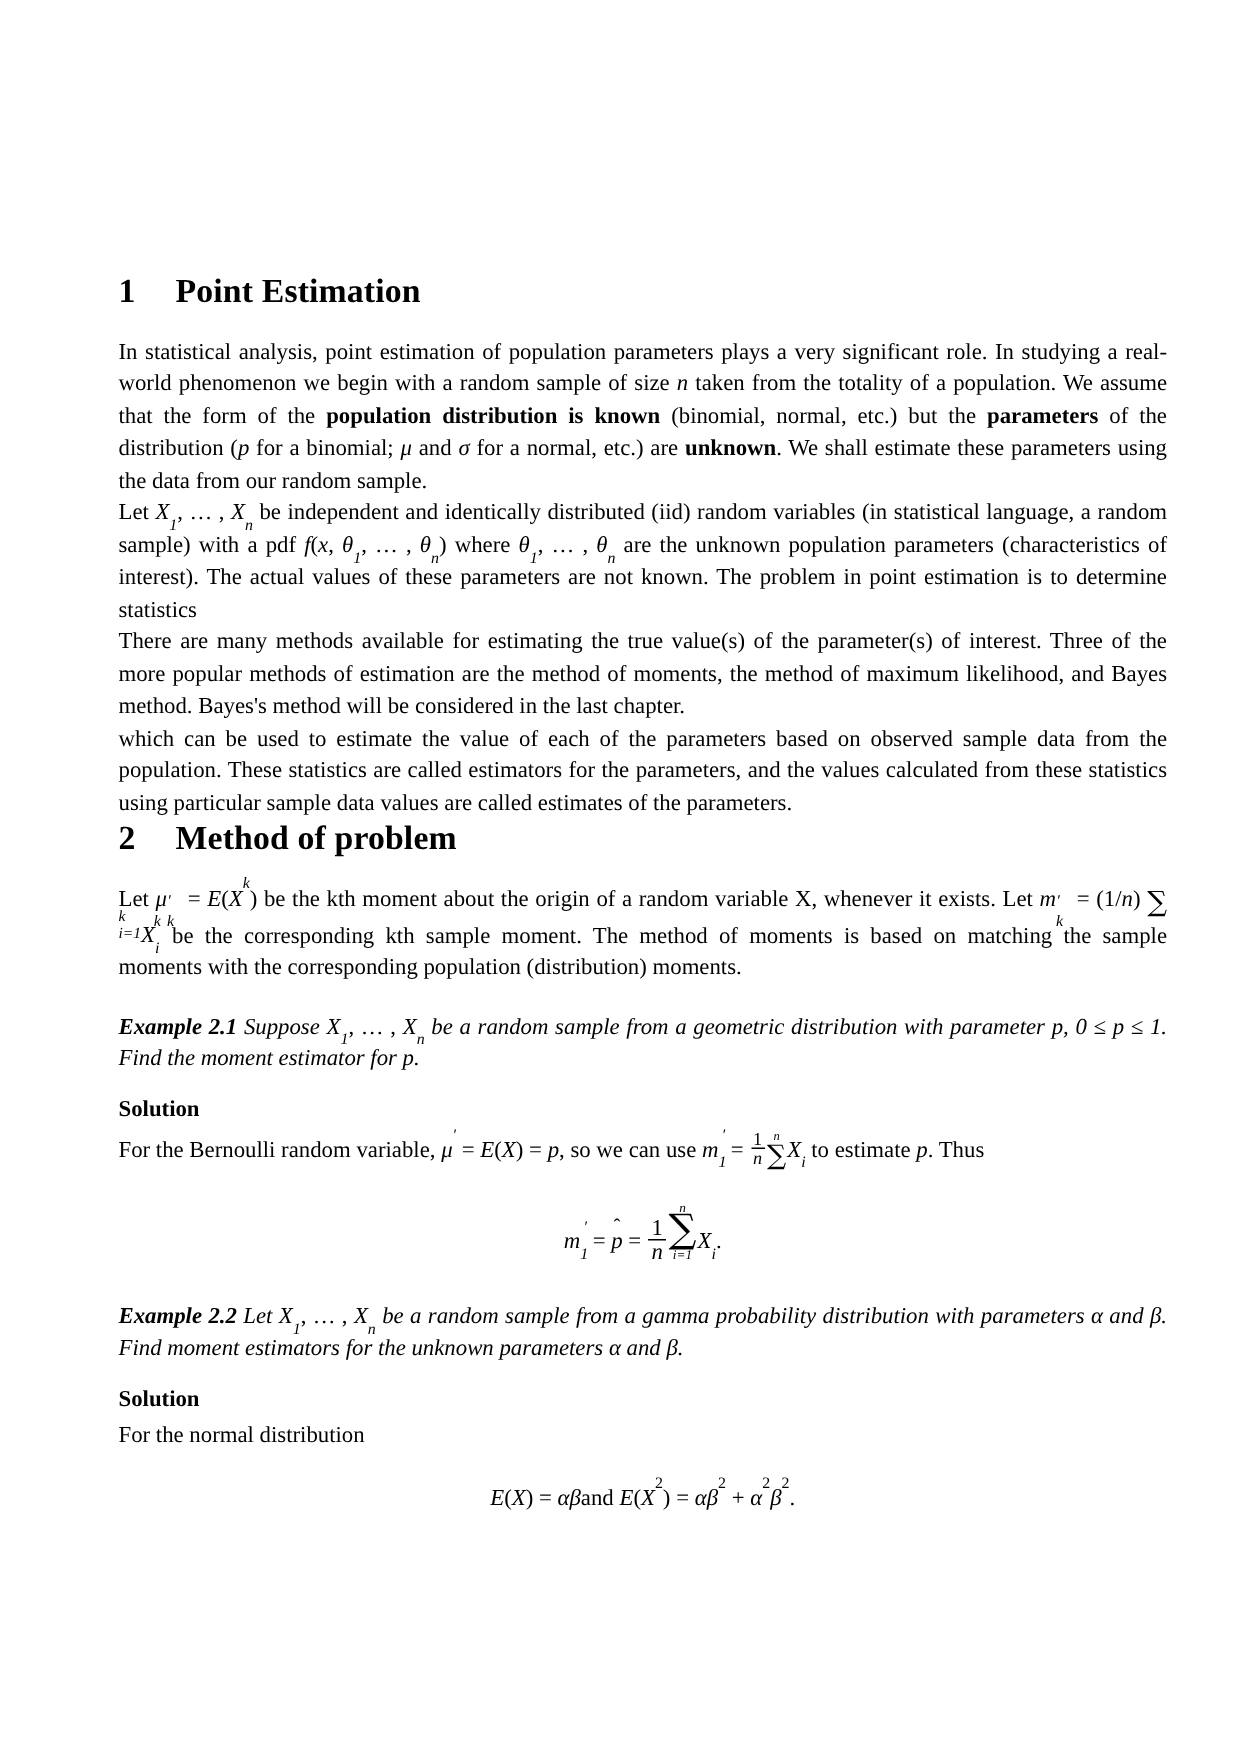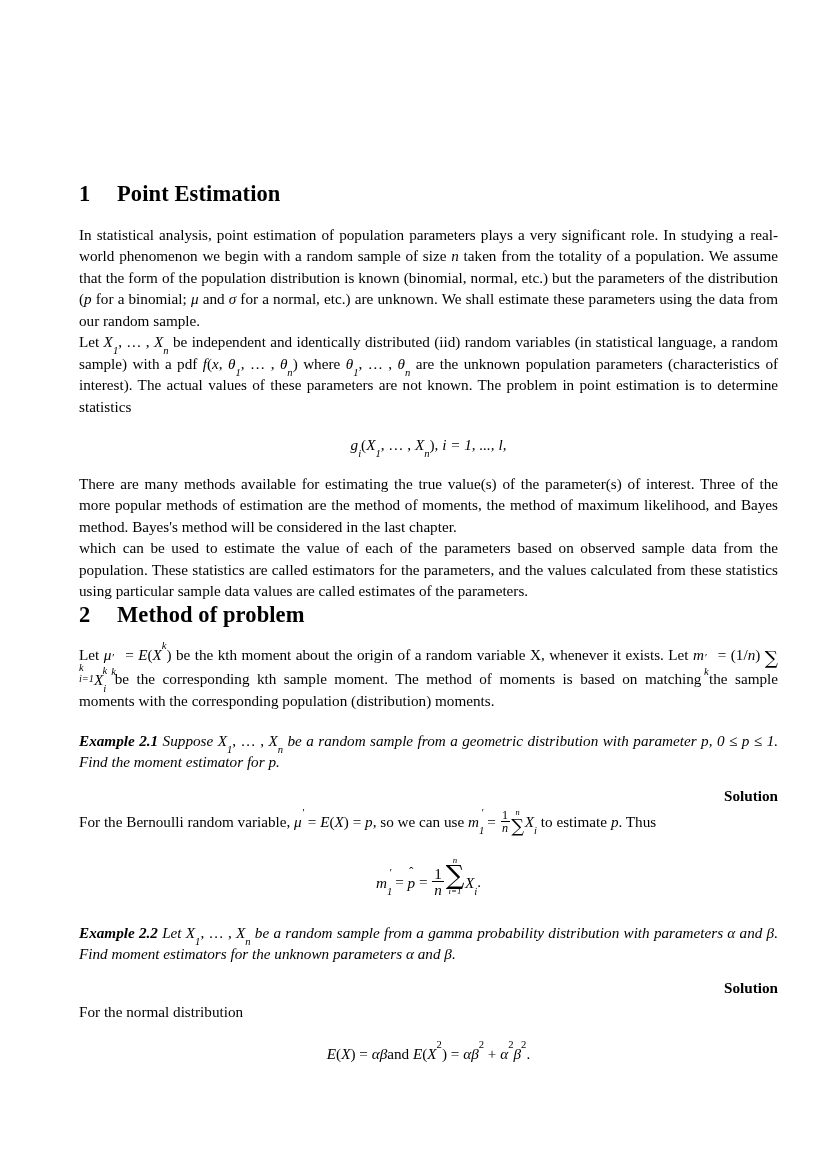--- a/index.html
+++ b/index.html
@@ -57,21 +57,21 @@
 
   .eq {
     text-align: center;
     font-size: 15.2px;
     margin: 18px 0 18px 0;
     line-height: 1.3;
   }
   .eq.big { margin: 22px 0 24px 0; }
 
   i, .it { font-style: italic; }
-  b, .bf { font-weight: normal; }
+  b, .bf { font-weight: bold; }
 
   .mi { font-style: italic; }
   .mrm { font-style: normal; }
 
   sub, sup {
     font-size: 0.70em;
     line-height: 0;
     position: relative;
     font-style: italic;
   }
@@ -175,37 +175,35 @@
     top: -0.70em;
     font-size: 0.85em;
     font-style: normal;
   }
 
   .exlabel { font-weight: bold; font-style: italic; }
   .solution {
     font-weight: bold;
     font-size: 15.2px;
     margin: 14px 0 4px 0;
-    text-align: right;
   }
   .exblock { margin-top: 18px; }
 </style>
 </head>
 <body>
 
 <div class="page">
   <div class="content">
 
     <h1 class="section"><span class="num">1</span><span>Point Estimation</span></h1>
 
     <p class="body"><span>In statistical analysis, point estimation of population parameters plays a very significant role. In studying a real-world phenomenon we begin with a random sample of size </span><span class="mi">n</span><span> taken from the totality of a population. We assume that the form of the </span><b>population distribution is known</b><span> (binomial, normal, etc.) but the </span><b>parameters</b><span> of the distribution (</span><span class="mi">p</span><span> for a binomial; </span><span class="mi">μ</span><span> and </span><span class="mi">σ</span><span> for a normal, etc.) are </span><b>unknown</b><span>. We shall estimate these parameters using the data from our random sample.</span></p>
 
     <p class="body tight"><span>Let </span><span class="mi"><span>X</span><sub>1</sub><span class="mrm">, … , </span><span>X</span><sub>n</sub></span><span> be independent and identically distributed (iid) random variables (in statistical language, a random sample) with a pdf </span><span class="mi"><span>f</span><span class="mrm">(</span><span>x</span><span class="mrm">, </span><span>θ</span><sub>1</sub><span class="mrm">, … , </span><span>θ</span><sub>n</sub><span class="mrm">)</span></span><span> where </span><span class="mi"><span>θ</span><sub>1</sub><span class="mrm">, … , </span><span>θ</span><sub>n</sub></span><span> are the unknown population parameters (characteristics of interest). The actual values of these parameters are not known. The problem in point estimation is to determine statistics</span></p>
 
-    <div class="eq"><span class="mi"><span>g</span><sub>i</sub></span><span class="mrm">(</span><span class="mi"><span>X</span><sub>1</sub></span><span class="mrm">, … , </span><span class="mi"><span>X</span><sub>n</sub></span><span class="mrm">)</span><span class="mi">, i = 1, ..., l,</span></div>
 
     <p class="body tight">There are many methods available for estimating the true value(s) of the parameter(s) of interest. Three of the more popular methods of estimation are the method of moments, the method of maximum likelihood, and Bayes method. Bayes's method will be considered in the last chapter.</p>
 
     <p class="body">which can be used to estimate the value of each of the parameters based on observed sample data from the population. These statistics are called estimators for the parameters, and the values calculated from these statistics using particular sample data values are called estimates of the parameters.</p>
 
     <h1 class="section sec2"><span class="num">2</span><span>Method of problem</span></h1>
 
     <p class="body"><span>Let </span><span class="mi"><span>μ</span><span class="primesub"><span class="pr">′</span><span class="sb">k</span></span><span class="mrm"> = </span><span>E</span><span class="mrm">(</span><span>X</span><sup>k</sup><span class="mrm">)</span></span><span> be the kth moment about the origin of a random variable X, whenever it exists. Let </span><span class="mi"><span>m</span><span class="primesub"><span class="pr">′</span><span class="sb">k</span></span><span class="mrm"> = (1/</span><span>n</span><span class="mrm">) </span><span class="suminl mrm">∑</span><span class="lims"><span style="display:block;font-style:italic;position:relative;top:-0.45em;">k</span><span style="display:block;font-style:italic;position:relative;top:-0.35em;">i=1</span></span><span>X</span><sub>i</sub><sup style="margin-left:-0.35em;">k</sup></span><span> be the corresponding kth sample moment. The method of moments is based on matching the sample moments with the corresponding population (distribution) moments.</span></p>
 
     <div class="exblock">

